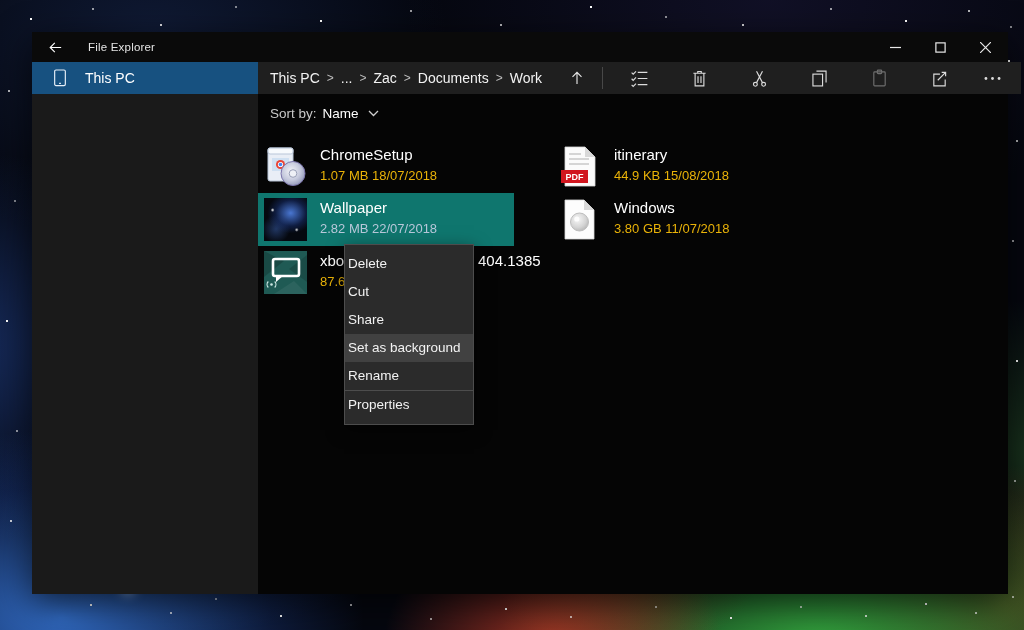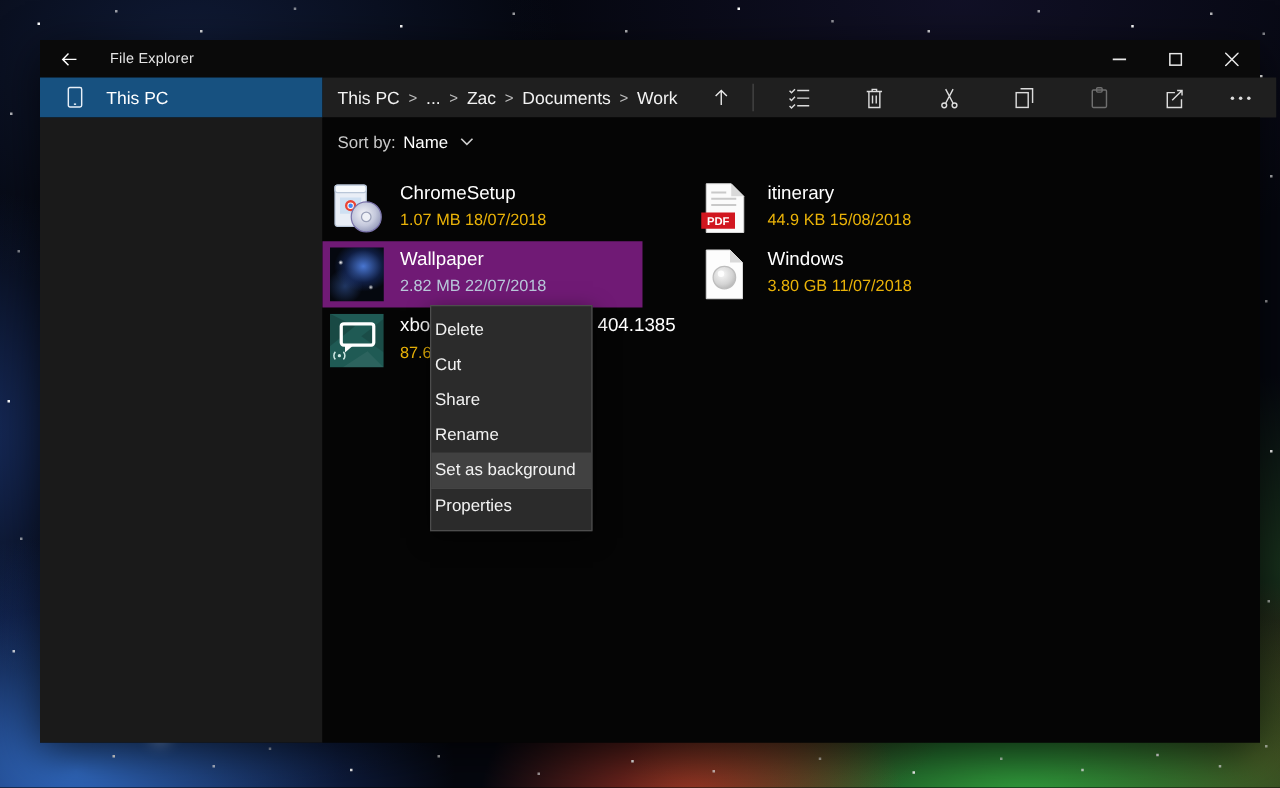--- a/index.html
+++ b/index.html
@@ -60,21 +60,21 @@
   .main-body{flex:1;display:flex;min-height:0;}
   .sidebar{width:226px;flex:none;background:#1a1a1a;}
   .content{flex:1;background:#050505;position:relative;}
 
   .sort-row{position:absolute;left:12px;top:12px;display:flex;align-items:center;font-size:13.5px;cursor:pointer;}
   .sort-label{color:#c9c9c9;margin-right:6px;}
   .sort-value{color:#fff;}
   .sort-chev{margin-left:9px;display:flex;}
 
   .tile{position:absolute;width:256px;height:53px;cursor:pointer;}
-  .tile.selected{background:#701a75;}
+  .tile.selected{background:#0f766e;}
   .tile-icon{position:absolute;left:6px;top:5px;width:43px;height:43px;}
   .tile-name{position:absolute;left:62px;top:6px;font-size:15px;color:#fff;white-space:nowrap;}
   .tile-meta{position:absolute;left:62px;top:28px;font-size:13px;color:#eab308;white-space:nowrap;}
   .tile.selected .tile-meta{color:#b9c8da;}
   .tile-name-right{position:absolute;left:220px;top:6px;font-size:15px;color:#fff;white-space:nowrap;}
 
   .thumb-wallpaper{width:43px;height:43px;background-color:#05080f;background-image:
     radial-gradient(2px 2px at 20% 28%, #fff, transparent),
     radial-gradient(2px 2px at 76% 74%, rgba(255,255,255,.85), transparent),
     radial-gradient(30px 26px at 62% 35%, rgba(80,130,230,.9), rgba(30,60,140,.4) 50%, transparent 78%),
@@ -292,21 +292,21 @@
         </div>
         <div class="tile-name">xbo</div>
         <div class="tile-name-right">404.1385</div>
         <div class="tile-meta">87.6</div>
       </div>
 
       <div class="context-menu">
         <div class="menu-item">Delete</div>
         <div class="menu-item">Cut</div>
         <div class="menu-item">Share</div>
+        <div class="menu-item highlighted">Set as background</div>
         <div class="menu-item">Rename</div>
-        <div class="menu-item highlighted">Set as background</div>
         <div class="menu-sep"></div>
         <div class="menu-item">Properties</div>
       </div>
 
     </div>
   </div>
 </div>
 
 </body></html>

